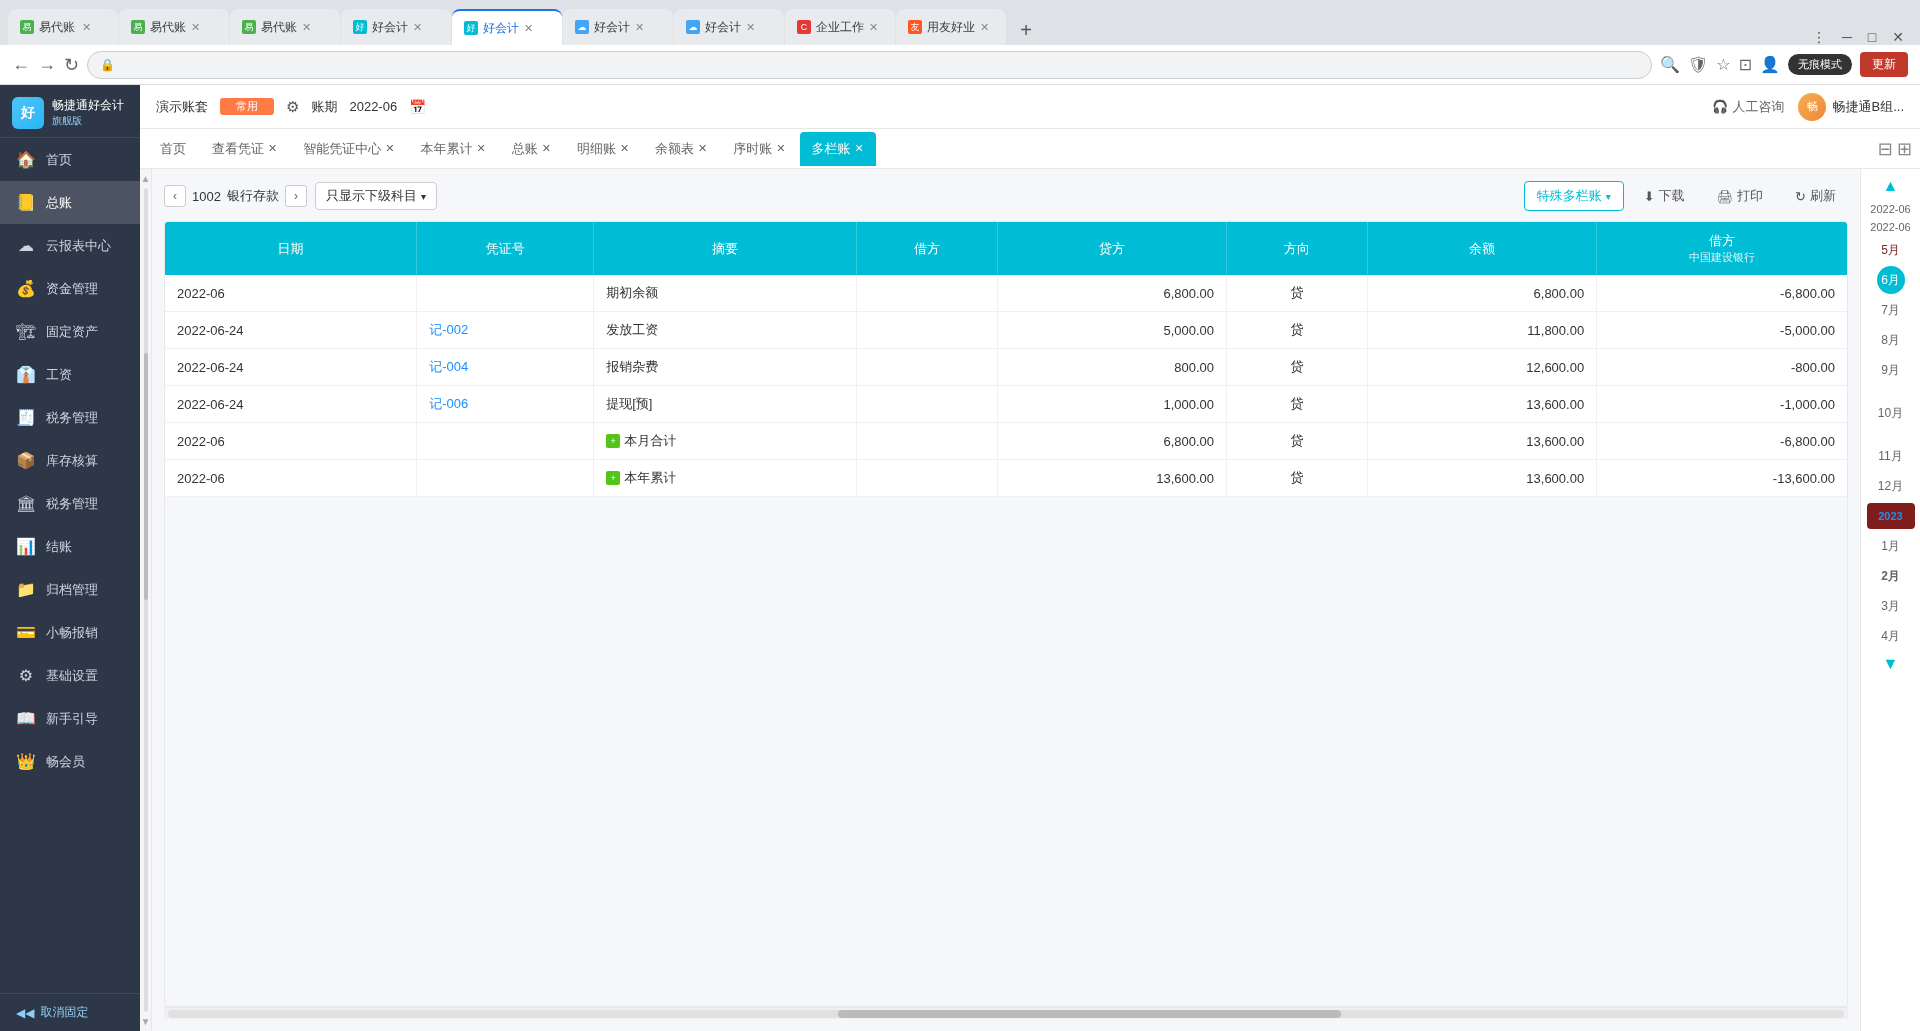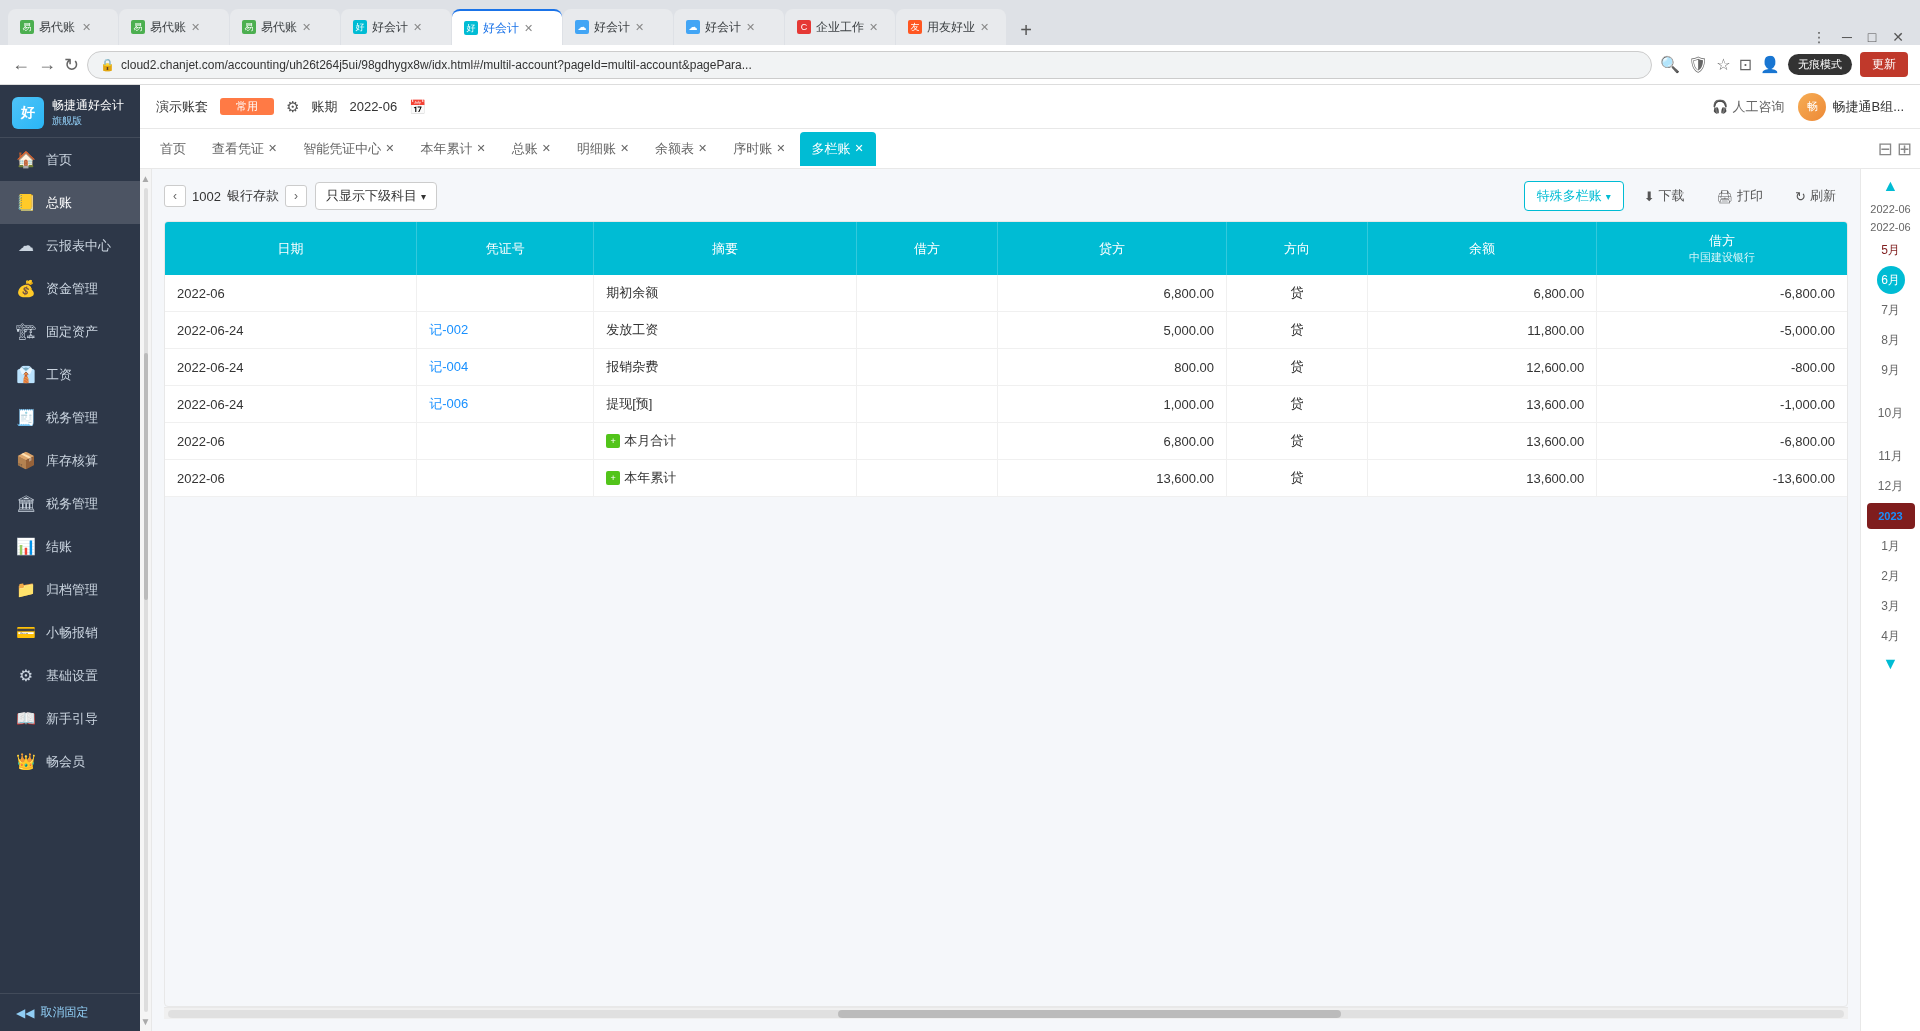--- a/index.html
+++ b/index.html
@@ -128,21 +128,20 @@
     </div>
   </div>
 </div>
 
 <div style="background:#fff;height:40px;display:flex;align-items:center;padding:0 12px;gap:8px;border-bottom:1px solid #ddd;">
   <span style="font-size:18px;color:#666;cursor:pointer;">←</span>
   <span style="font-size:18px;color:#666;cursor:pointer;">→</span>
   <span style="font-size:18px;color:#666;cursor:pointer;">↻</span>
   <div style="flex:1;height:28px;border:1px solid #ccc;border-radius:14px;padding:0 12px;font-size:12px;color:#333;display:flex;align-items:center;background:#f1f3f4;gap:6px;">
     <span style="color:#666;font-size:12px;">🔒</span>
-    <span style="overflow:hidden;text-overflow:ellipsis;white-space:nowrap;">cloud2.chanjet.com/accounting/uh26t264j5ui/98gdhygx8w/idx.html#/multil-account?pageId=multil-account&amp;pagePara...</span>
   </div>
   <span style="font-size:16px;color:#666;">🔍</span>
   <span style="font-size:16px;color:#666;">🛡</span>
   <span style="font-size:16px;color:#666;">☆</span>
   <span style="font-size:16px;color:#666;">⊡</span>
   <span style="font-size:16px;color:#666;">👤</span>
   <button style="background:#333;color:#fff;border:none;border-radius:12px;padding:3px 10px;font-size:11px;cursor:pointer;">无痕模式</button>
   <button style="background:#c0392b;color:#fff;border:none;border-radius:4px;padding:4px 12px;font-size:12px;cursor:pointer;">更新</button>
 </div>
 
@@ -445,20 +444,20 @@
         <div style="width:48px;height:28px;display:flex;align-items:center;justify-content:center;font-size:12px;color:#7f1d1d;cursor:pointer;border-radius:4px;margin:1px 0;">5月</div>
         <div style="width:28px;height:28px;display:flex;align-items:center;justify-content:center;font-size:12px;color:#fff;cursor:pointer;border-radius:50%;margin:1px 0;background:#00bcd4;">6月</div>
         <div style="width:48px;height:28px;display:flex;align-items:center;justify-content:center;font-size:12px;color:#666;cursor:pointer;border-radius:4px;margin:1px 0;">7月</div>
         <div style="width:48px;height:28px;display:flex;align-items:center;justify-content:center;font-size:12px;color:#666;cursor:pointer;border-radius:4px;margin:1px 0;">8月</div>
         <div style="width:48px;height:28px;display:flex;align-items:center;justify-content:center;font-size:12px;color:#666;cursor:pointer;border-radius:4px;margin:1px 0;">9月</div>
         <div style="width:48px;height:28px;display:flex;align-items:center;justify-content:center;font-size:12px;color:#666;cursor:pointer;border-radius:4px;margin:14px 0;">10月</div>
         <div style="width:48px;height:28px;display:flex;align-items:center;justify-content:center;font-size:12px;color:#666;cursor:pointer;border-radius:4px;margin:1px 0;">11月</div>
         <div style="width:48px;height:28px;display:flex;align-items:center;justify-content:center;font-size:12px;color:#666;cursor:pointer;border-radius:4px;margin:1px 0;">12月</div>
         <div style="width:48px;height:26px;display:flex;align-items:center;justify-content:center;font-size:11px;color:#1890ff;cursor:pointer;border-radius:4px;margin:2px 0;background:#7f1d1d;font-weight:bold;text-align:right;">2023</div>
         <div style="width:48px;height:28px;display:flex;align-items:center;justify-content:center;font-size:12px;color:#666;cursor:pointer;border-radius:4px;margin:1px 0;">1月</div>
-        <div style="width:48px;height:28px;display:flex;align-items:center;justify-content:center;font-size:12px;color:#666;cursor:pointer;border-radius:4px;margin:1px 0;">2月</div>
+        <div style="width:48px;height:28px;display:flex;align-items:center;justify-content:center;font-size:12px;color:#666;cursor:pointer;border-radius:4px;margin:1px 0;font-weight:bold;">2月</div>
         <div style="width:48px;height:28px;display:flex;align-items:center;justify-content:center;font-size:12px;color:#666;cursor:pointer;border-radius:4px;margin:1px 0;">3月</div>
         <div style="width:48px;height:28px;display:flex;align-items:center;justify-content:center;font-size:12px;color:#666;cursor:pointer;border-radius:4px;margin:1px 0;">4月</div>
         <span style="color:#00bcd4;font-size:16px;cursor:pointer;padding:4px;">▼</span>
       </div>
     </div>
   </div>
 </div>
 
 </body></html>

